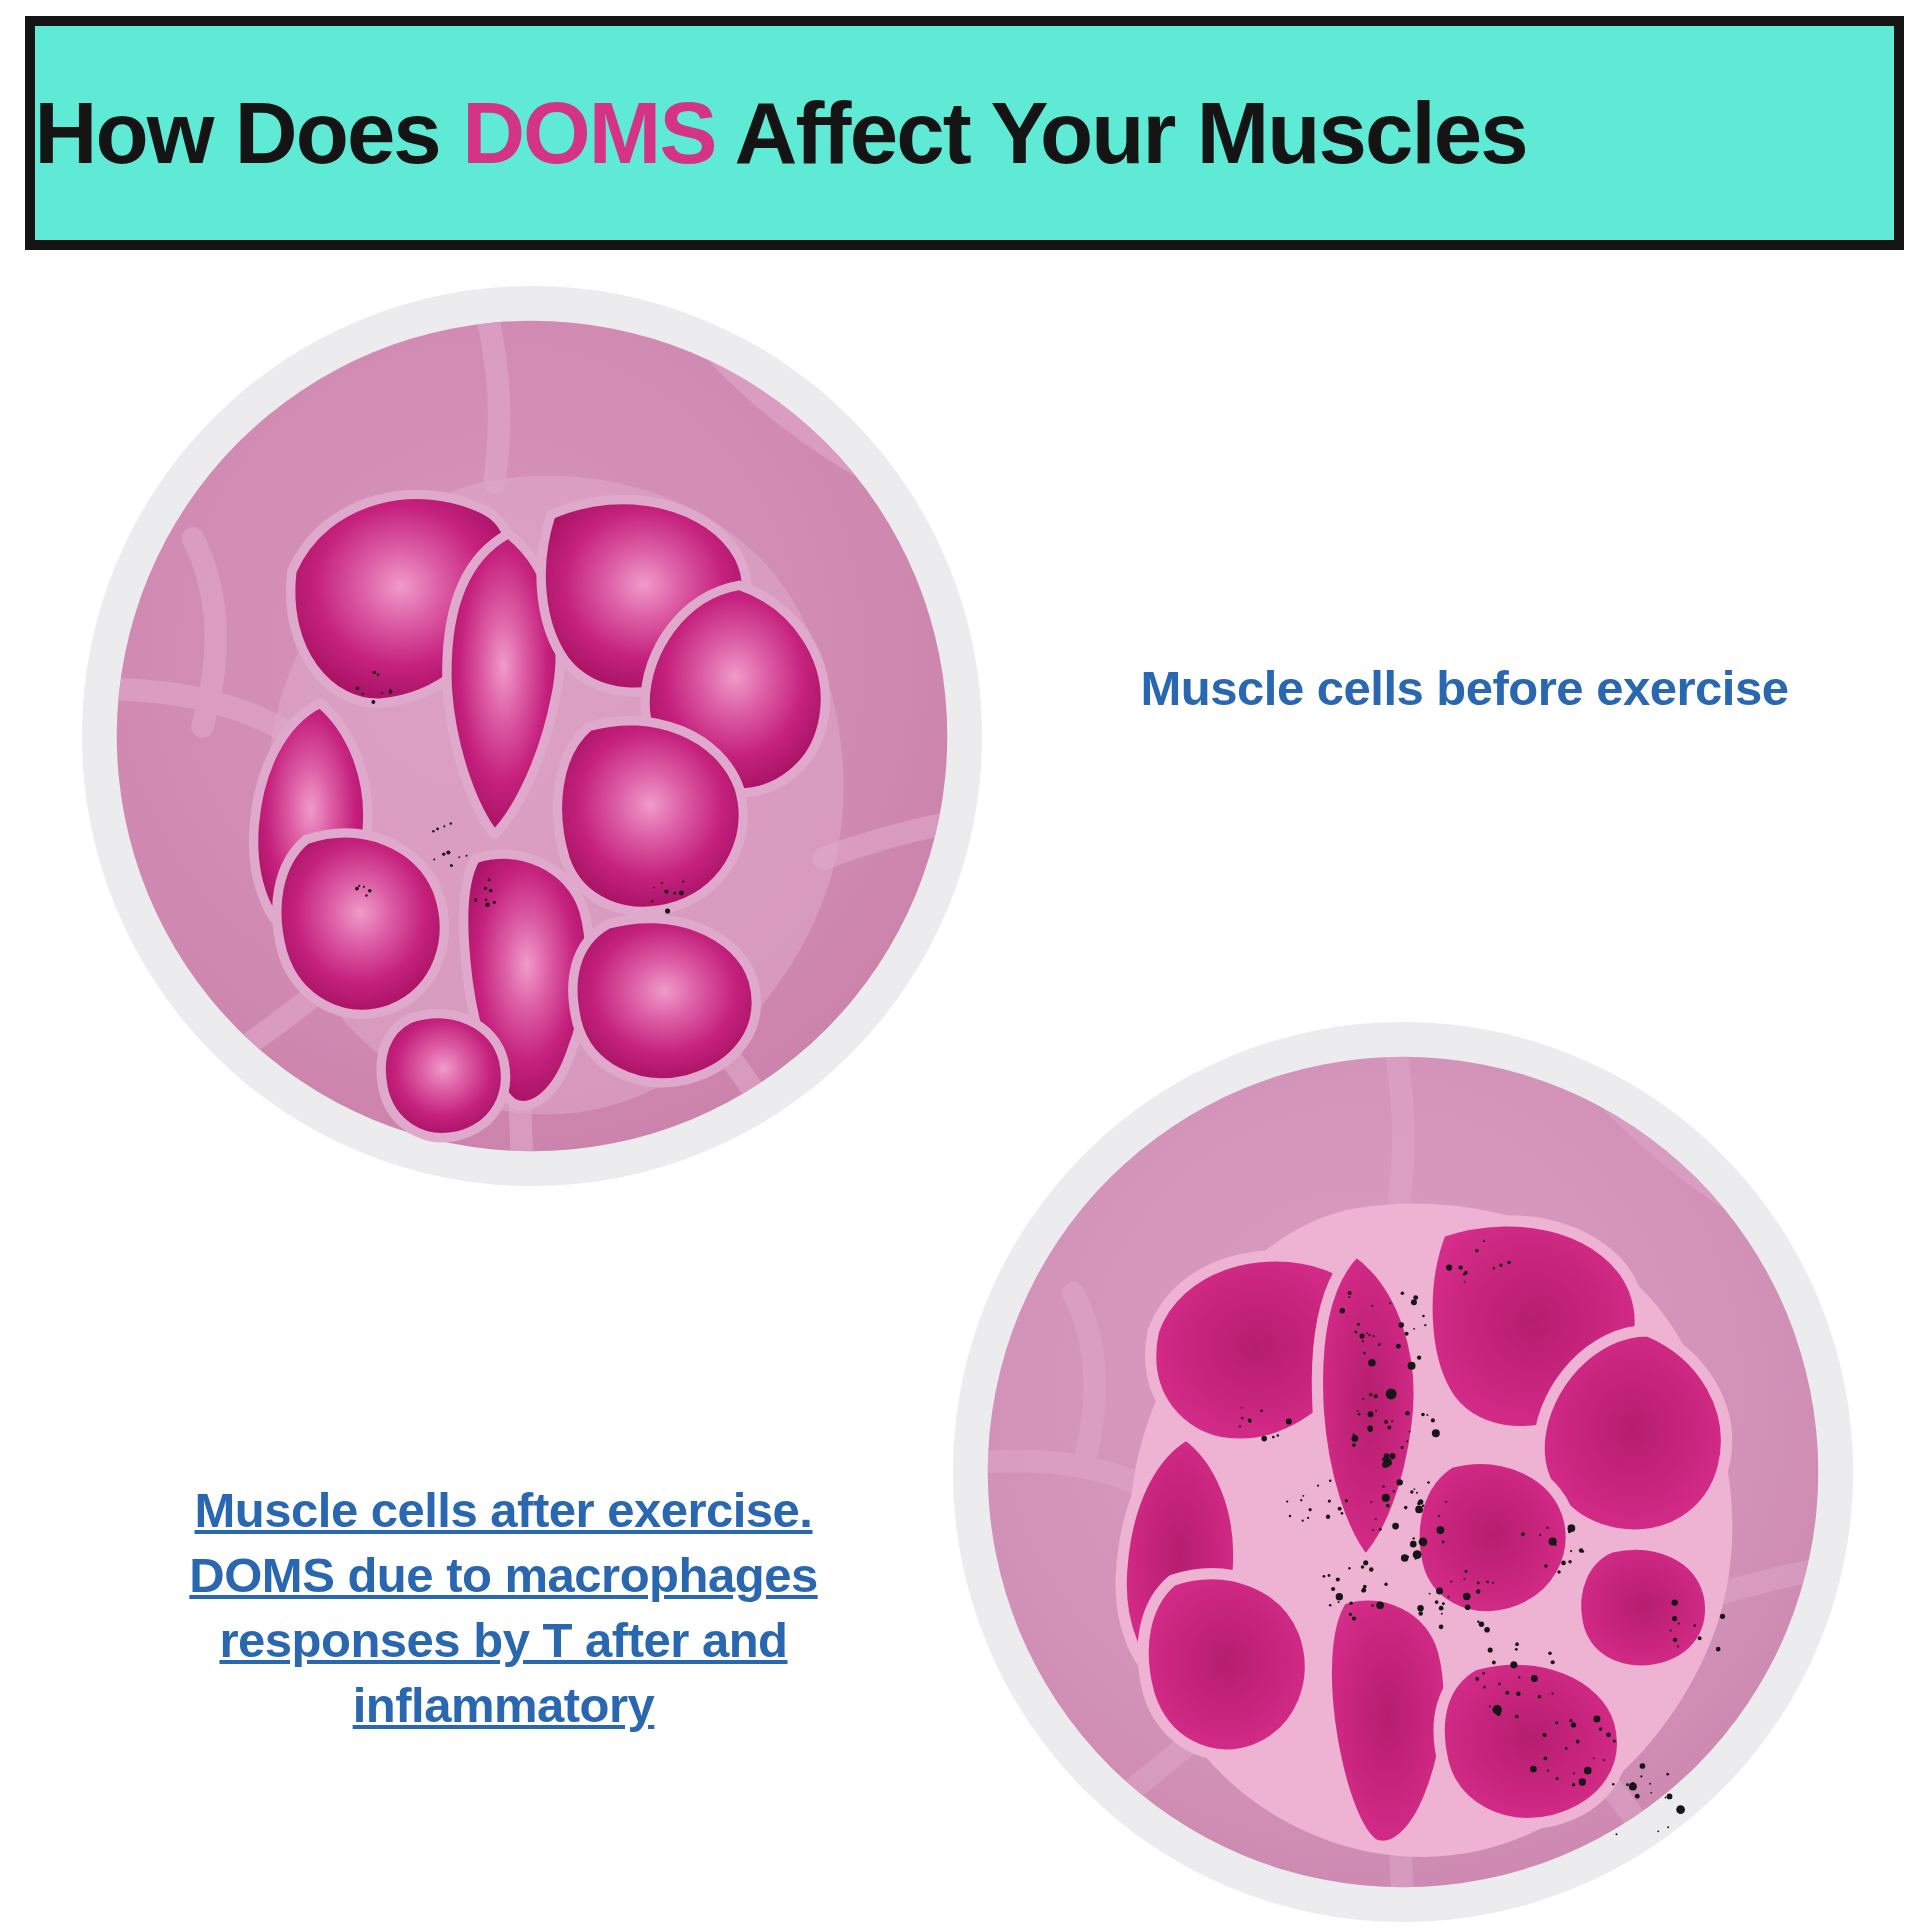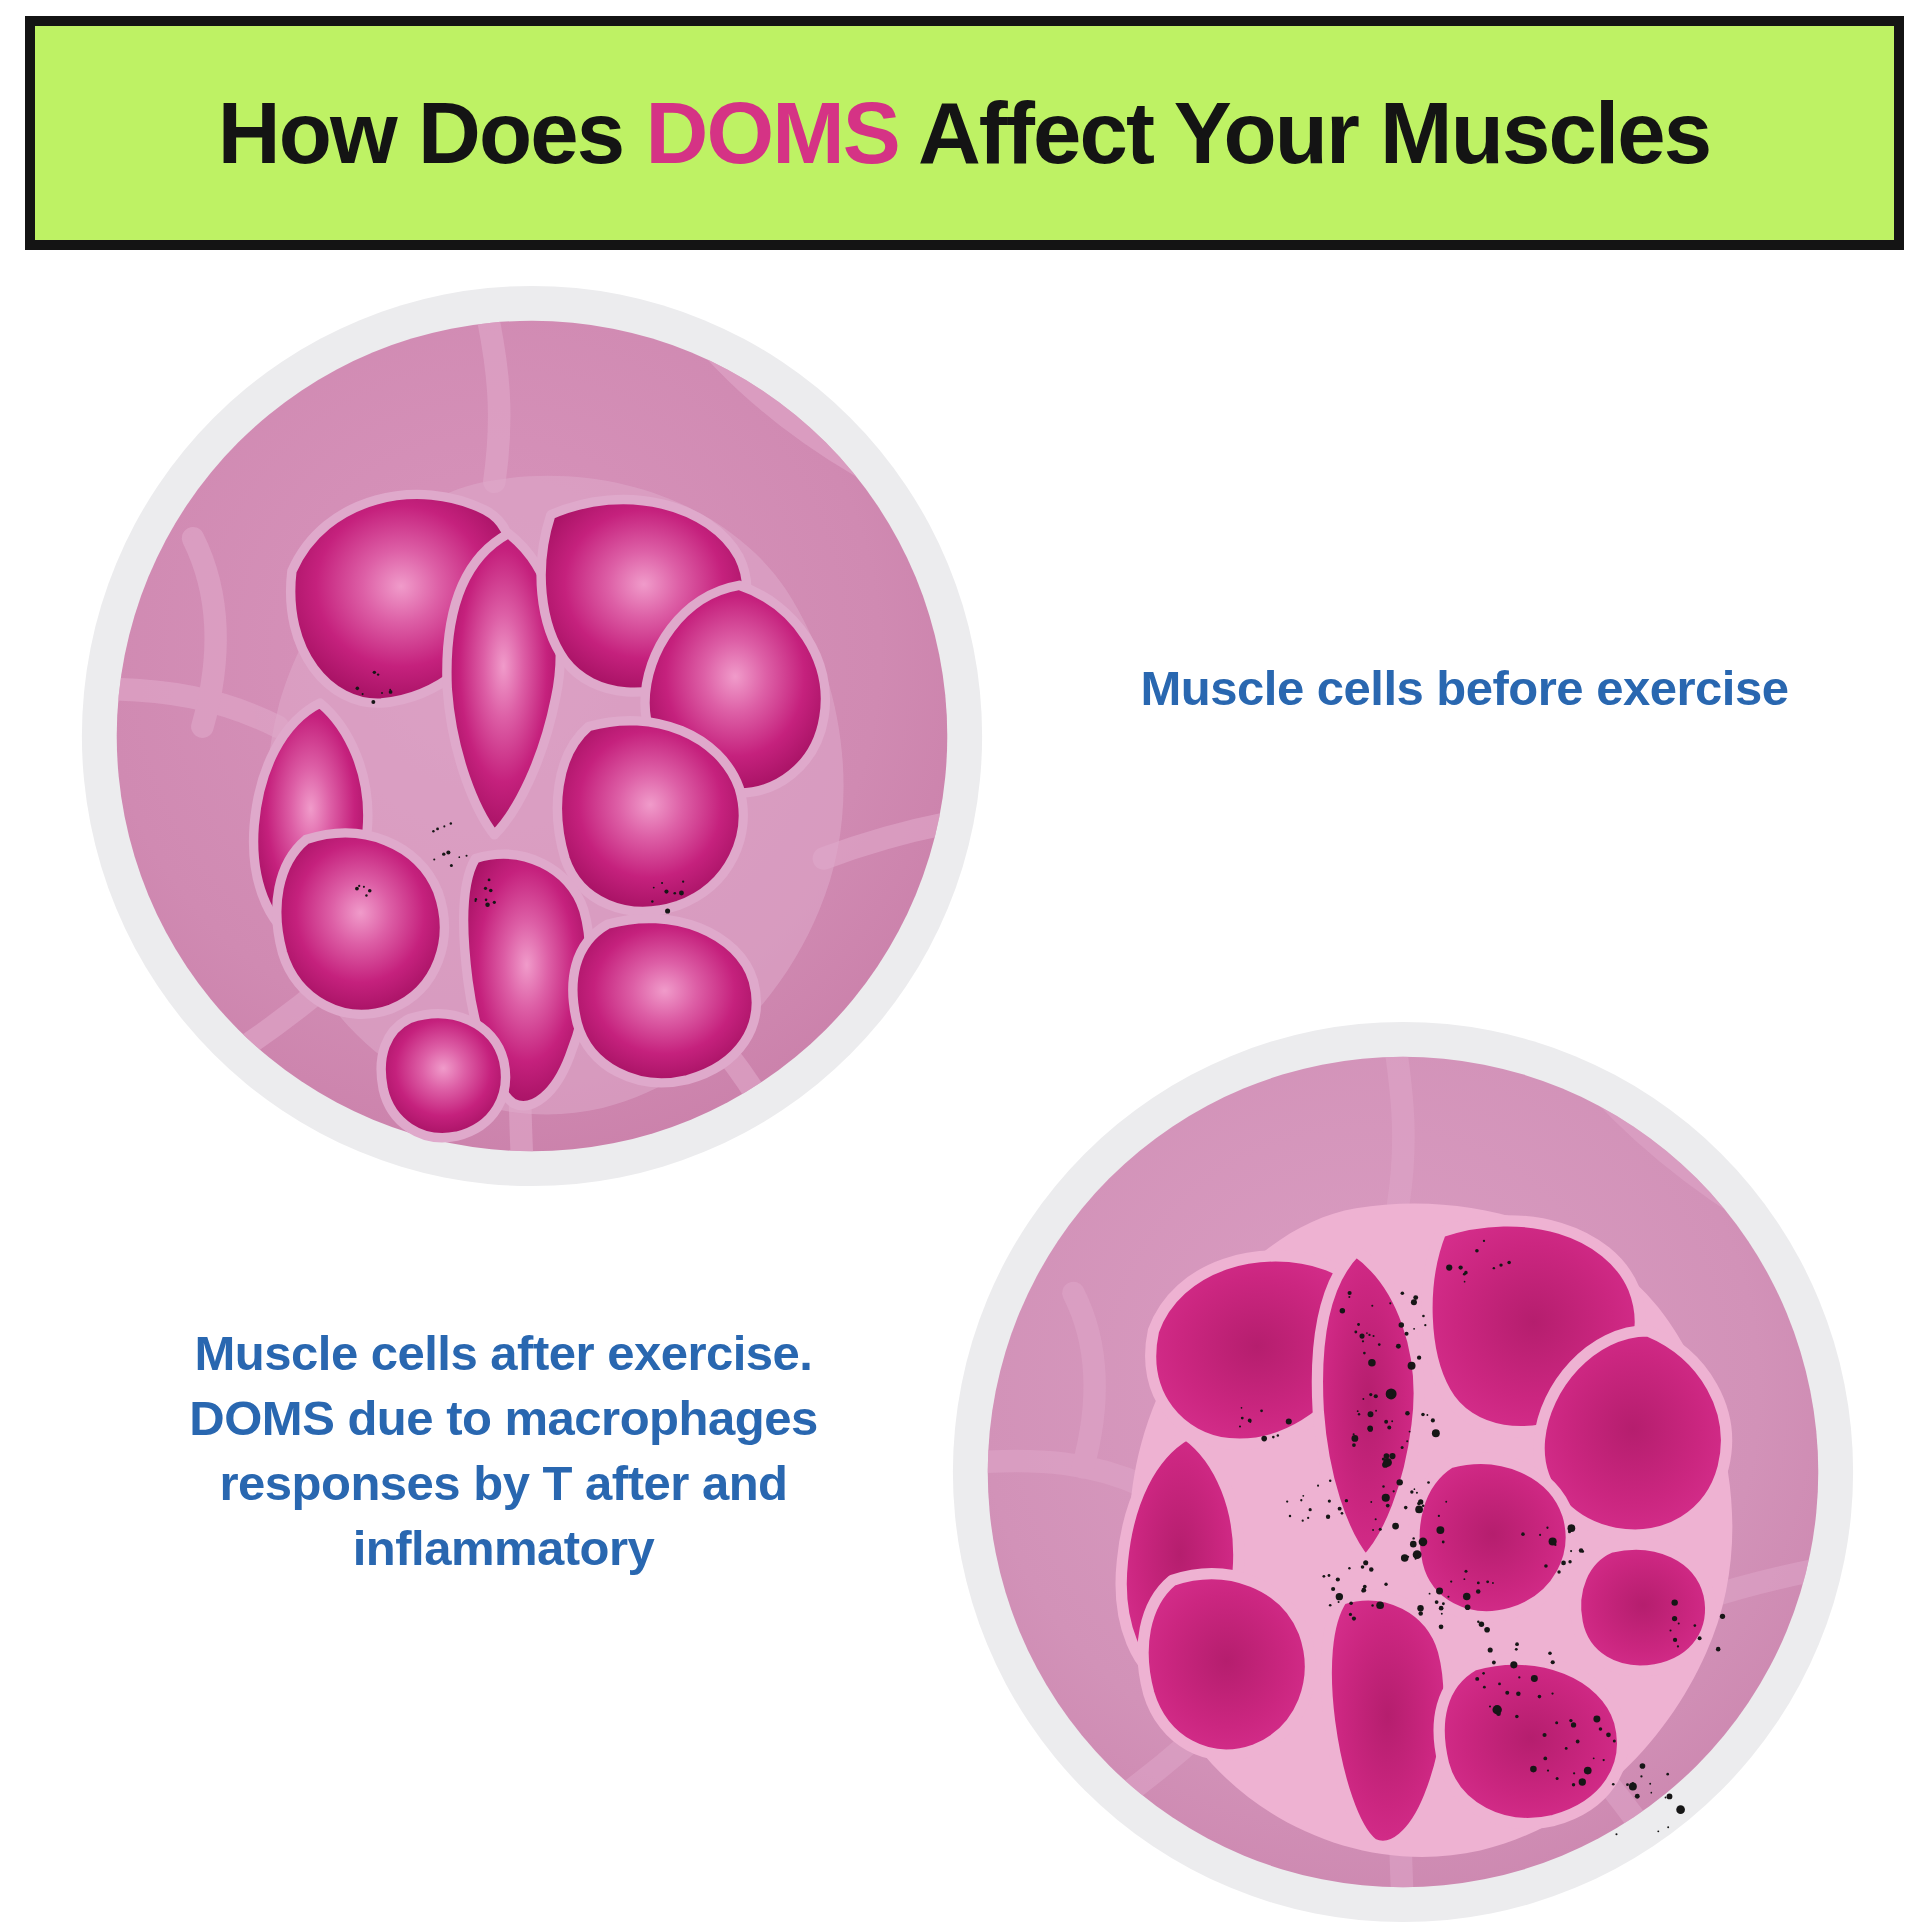--- a/index.html
+++ b/index.html
@@ -11,33 +11,33 @@
   }
   *{margin:0;padding:0;box-sizing:border-box;}
   html,body{background:#ffffff;}
   .page{
     position:relative;width:1928px;height:1928px;background:#fff;overflow:hidden;
     font-family:"Liberation Sans", sans-serif;
   }
   .title-box{
     position:absolute;left:24.5px;top:16px;width:1879px;height:234px;
     border:10.4px solid var(--title_black);
-    display:flex;align-items:center;justify-content:center;background:#bef264;
+    display:flex;align-items:center;justify-content:flex-start;background:#5eead4;
   }
   .title-box h1{
     font-size:87px;font-weight:700;letter-spacing:-1.9px;color:var(--title_black);
     white-space:nowrap;
   }
   .title-box h1 .hl{color:var(--accent_pink);}
   .label{
     position:absolute;font-weight:700;color:var(--label_blue);
     font-size:49px;letter-spacing:-0.5px;text-align:center;
   }
   .label-before{left:1083px;top:620px;width:763px;line-height:56px;margin-top:40px;}
-  .label-after{left:122px;top:1321px;width:763px;line-height:65px;}
+  .label-after{left:122px;top:1478px;width:763px;line-height:65px;text-decoration:underline;}
   .circle{position:absolute;width:904px;height:904px;}
   .circle-before{left:80px;top:284px;}
   .circle-after{left:951px;top:1020px;}
   .dots{fill:var(--dot_black);}
   svg{display:block;}
 </style>
 </head>
 <body>
 
 <div class="page">

